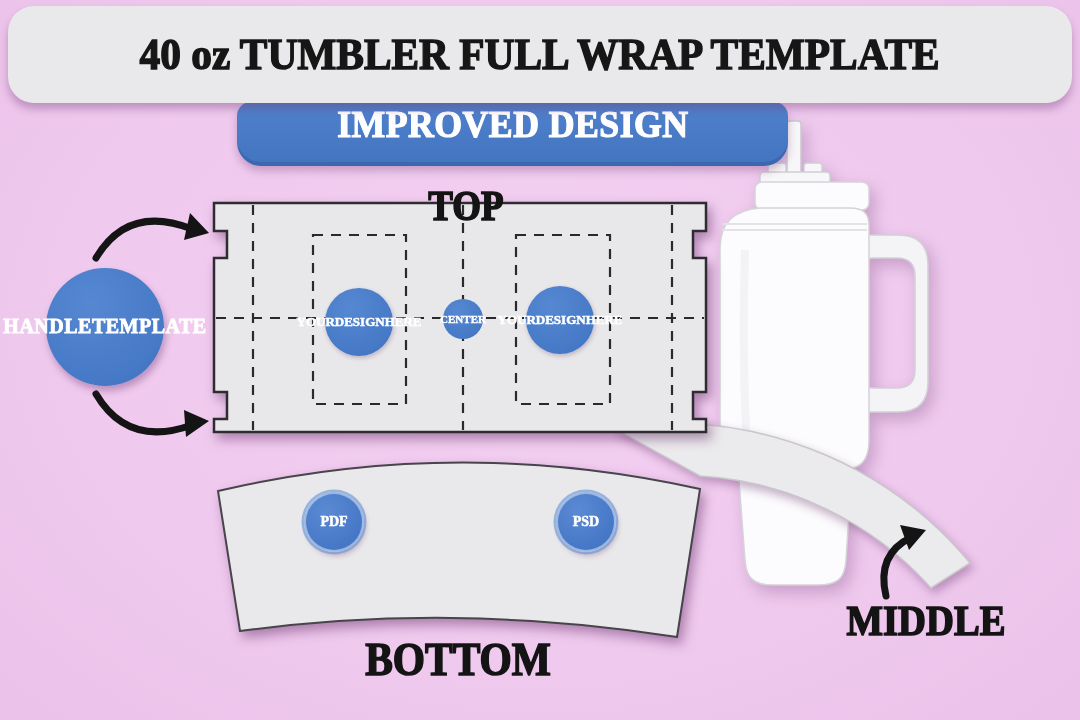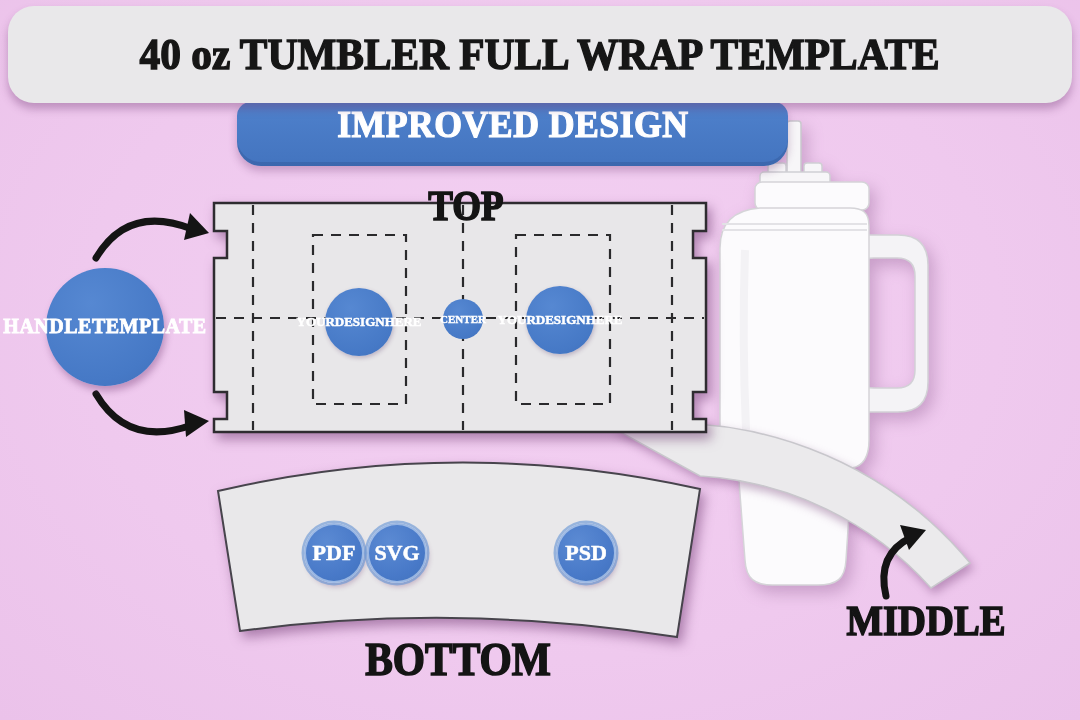--- a/index.html
+++ b/index.html
@@ -54,26 +54,26 @@
   .handle-circle span{font-size:20px;line-height:1.18;-webkit-text-stroke:0.8px #fff;letter-spacing:0.5px;}
   .design-circle{width:68px;height:68px;box-shadow:1px 2px 4px rgba(90,60,110,0.3);}
   .design-circle span{font-size:13px;line-height:1.12;-webkit-text-stroke:0.5px #fff;}
   .design-1{left:325px;top:288px;}
   .design-2{left:526px;top:286px;}
   .center-circle{left:443px;top:299px;width:40px;height:40px;}
   .center-circle span{font-size:11px;-webkit-text-stroke:0.4px #fff;}
 
   
   .badge{
-    position:absolute;top:523px;width:60px;height:60px;border-radius:50%;
+    position:absolute;top:492px;width:60px;height:60px;border-radius:50%;
     background:radial-gradient(circle at 36% 30%, #5b8ad3 0%, #4879c8 65%, #4171bb 100%);
     border:2px solid rgba(220,233,250,0.55);
     box-shadow:0 0 0 2.5px rgba(108,152,214,0.65), 2px 4px 5px rgba(112,58,116,0.3);
     display:flex;align-items:center;justify-content:center;
-    color:#fff;font-weight:700;font-size:22px;z-index:7;
+    color:#fff;font-weight:700;font-size:14px;z-index:7;
     -webkit-text-stroke:0.5px #fff;box-sizing:border-box;
   }
 </style>
 </head>
 <body>
 
 <div class="stage">
 
   <svg viewBox="0 0 1080 720" width="1080" height="720">
 
@@ -161,20 +161,17 @@
     <span>HERE</span>
   </div>
 
   <div class="abs blue-circle center-circle">
     <span>CENTER</span>
   </div>
 
   <div class="badge" style="left:304px;">
     <span>PDF</span>
   </div>
-  <div class="badge" style="left:367px;">
-    <span>SVG</span>
-  </div>
   <div class="badge" style="left:556px;text-align:right;">
     <span>PSD</span>
   </div>
 
 </div>
 
 </body></html>

